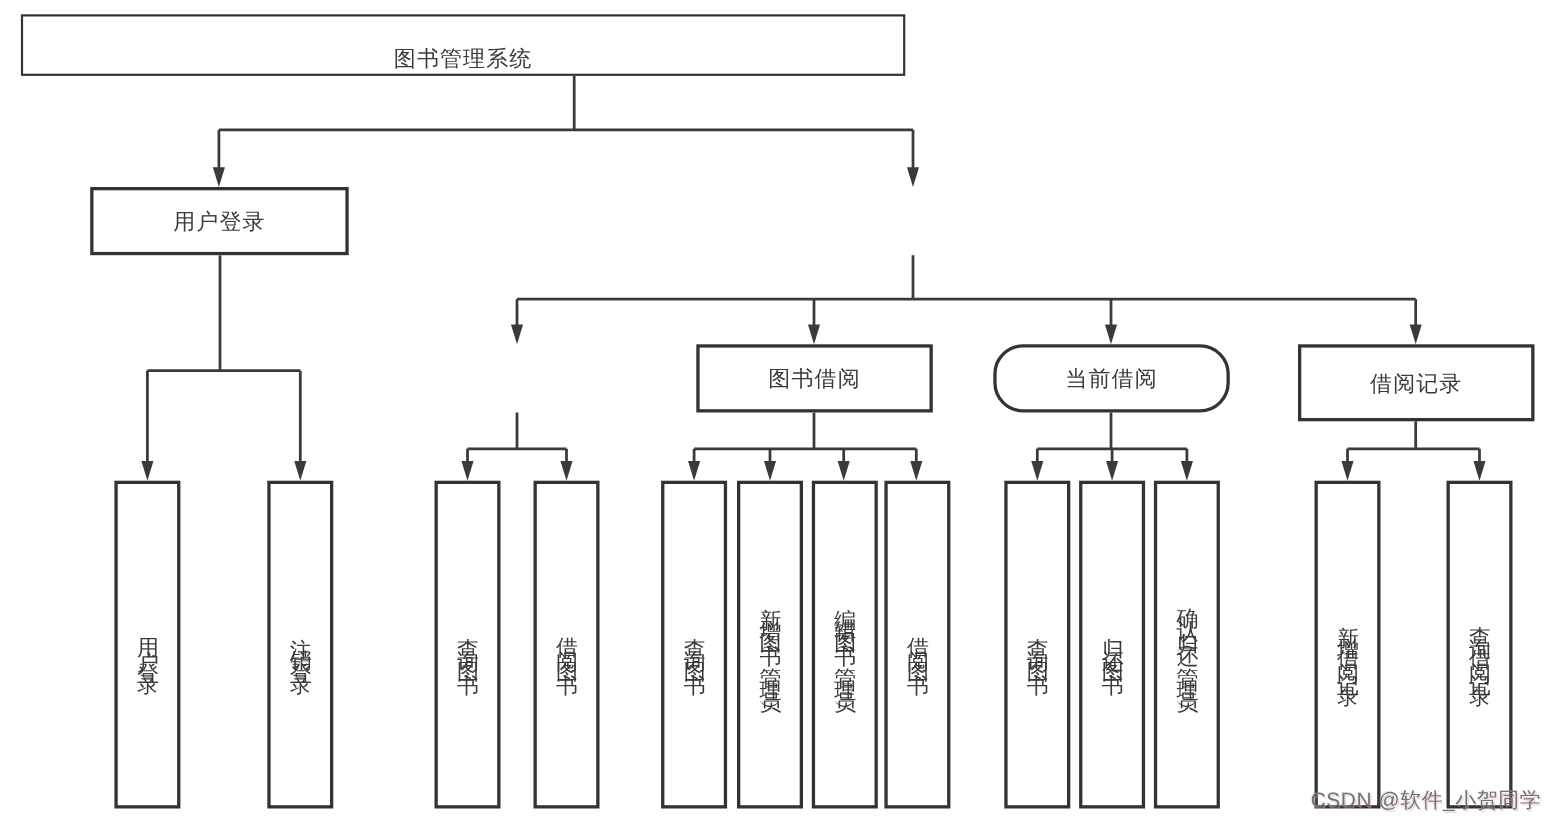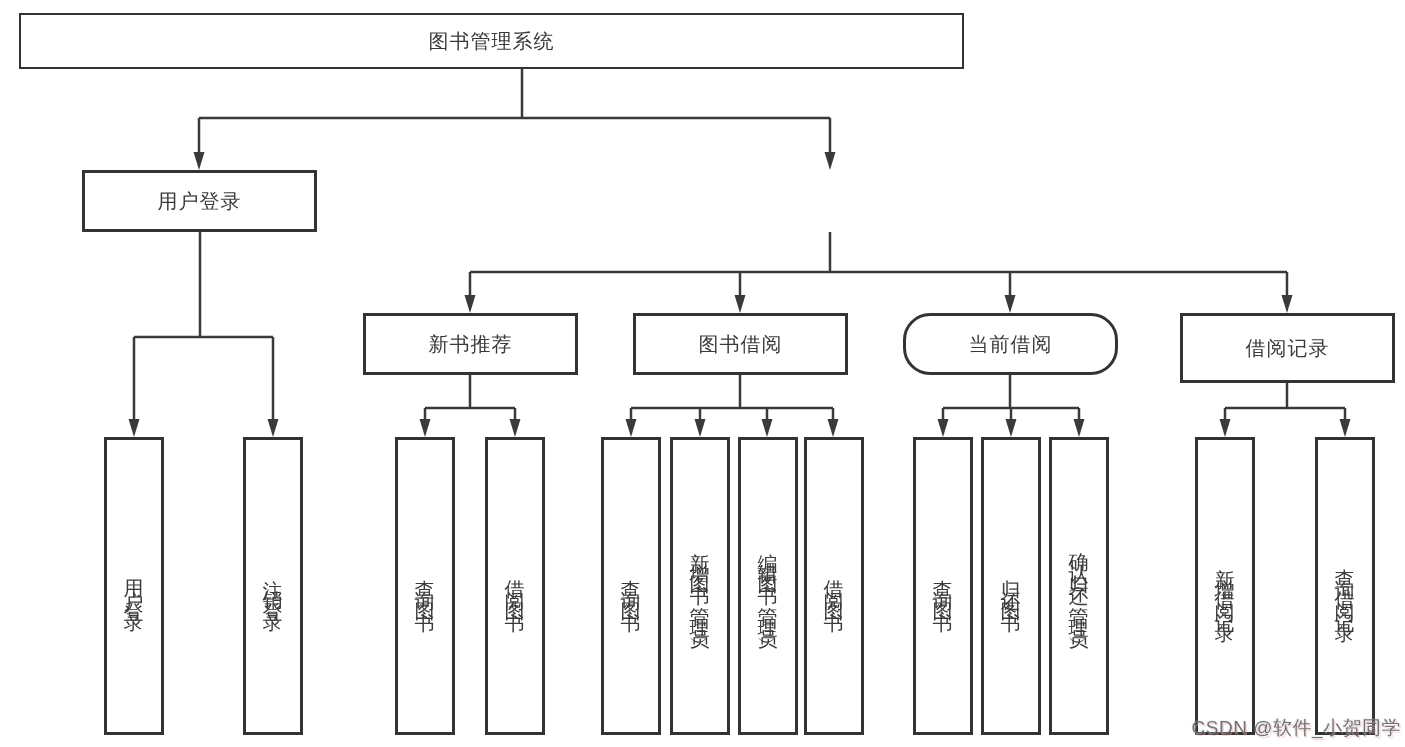--- a/index.html
+++ b/index.html
@@ -80,31 +80,28 @@
       <line x1="1011" y1="408" x2="1011" y2="423" stroke="#3a3a3a" stroke-width="2.5"></line>
       <polygon points="1005.5,419 1016.5,419 1011,437" fill="#3a3a3a"></polygon>
       <line x1="1079" y1="408" x2="1079" y2="423" stroke="#3a3a3a" stroke-width="2.5"></line>
       <polygon points="1073.5,419 1084.5,419 1079,437" fill="#3a3a3a"></polygon>
       <line x1="1225" y1="408" x2="1225" y2="423" stroke="#3a3a3a" stroke-width="2.5"></line>
       <polygon points="1219.5,419 1230.5,419 1225,437" fill="#3a3a3a"></polygon>
       <line x1="1345" y1="408" x2="1345" y2="423" stroke="#3a3a3a" stroke-width="2.5"></line>
       <polygon points="1339.5,419 1350.5,419 1345,437" fill="#3a3a3a"></polygon>
     </svg>
 
-  <div class="node root" style="left:19px;top:13px;width:945px;height:56px;">
+  <div class="node root" style="left:19px;top:13px;width:804px;height:56px;align-items:flex-end;">
     <span class="hlabel">图书管理系统</span>
   </div>
 
   <div class="node" style="left:82px;top:170px;width:235px;height:62px;">
     <span class="hlabel">用户登录</span>
   </div>
 
-  <div class="node" style="left:363px;top:313px;width:215px;height:62px;">
-    <span class="hlabel">新书推荐</span>
-  </div>
   <div class="node" style="left:633px;top:313px;width:215px;height:62px;">
     <span class="hlabel">图书借阅</span>
   </div>
   <div class="node" style="left:903px;top:313px;width:215px;height:62px;border-radius:27px;">
     <span class="hlabel">当前借阅</span>
   </div>
   <div class="node" style="left:1180px;top:313px;width:215px;height:70px;">
     <span class="hlabel">借阅记录</span>
   </div>
 

